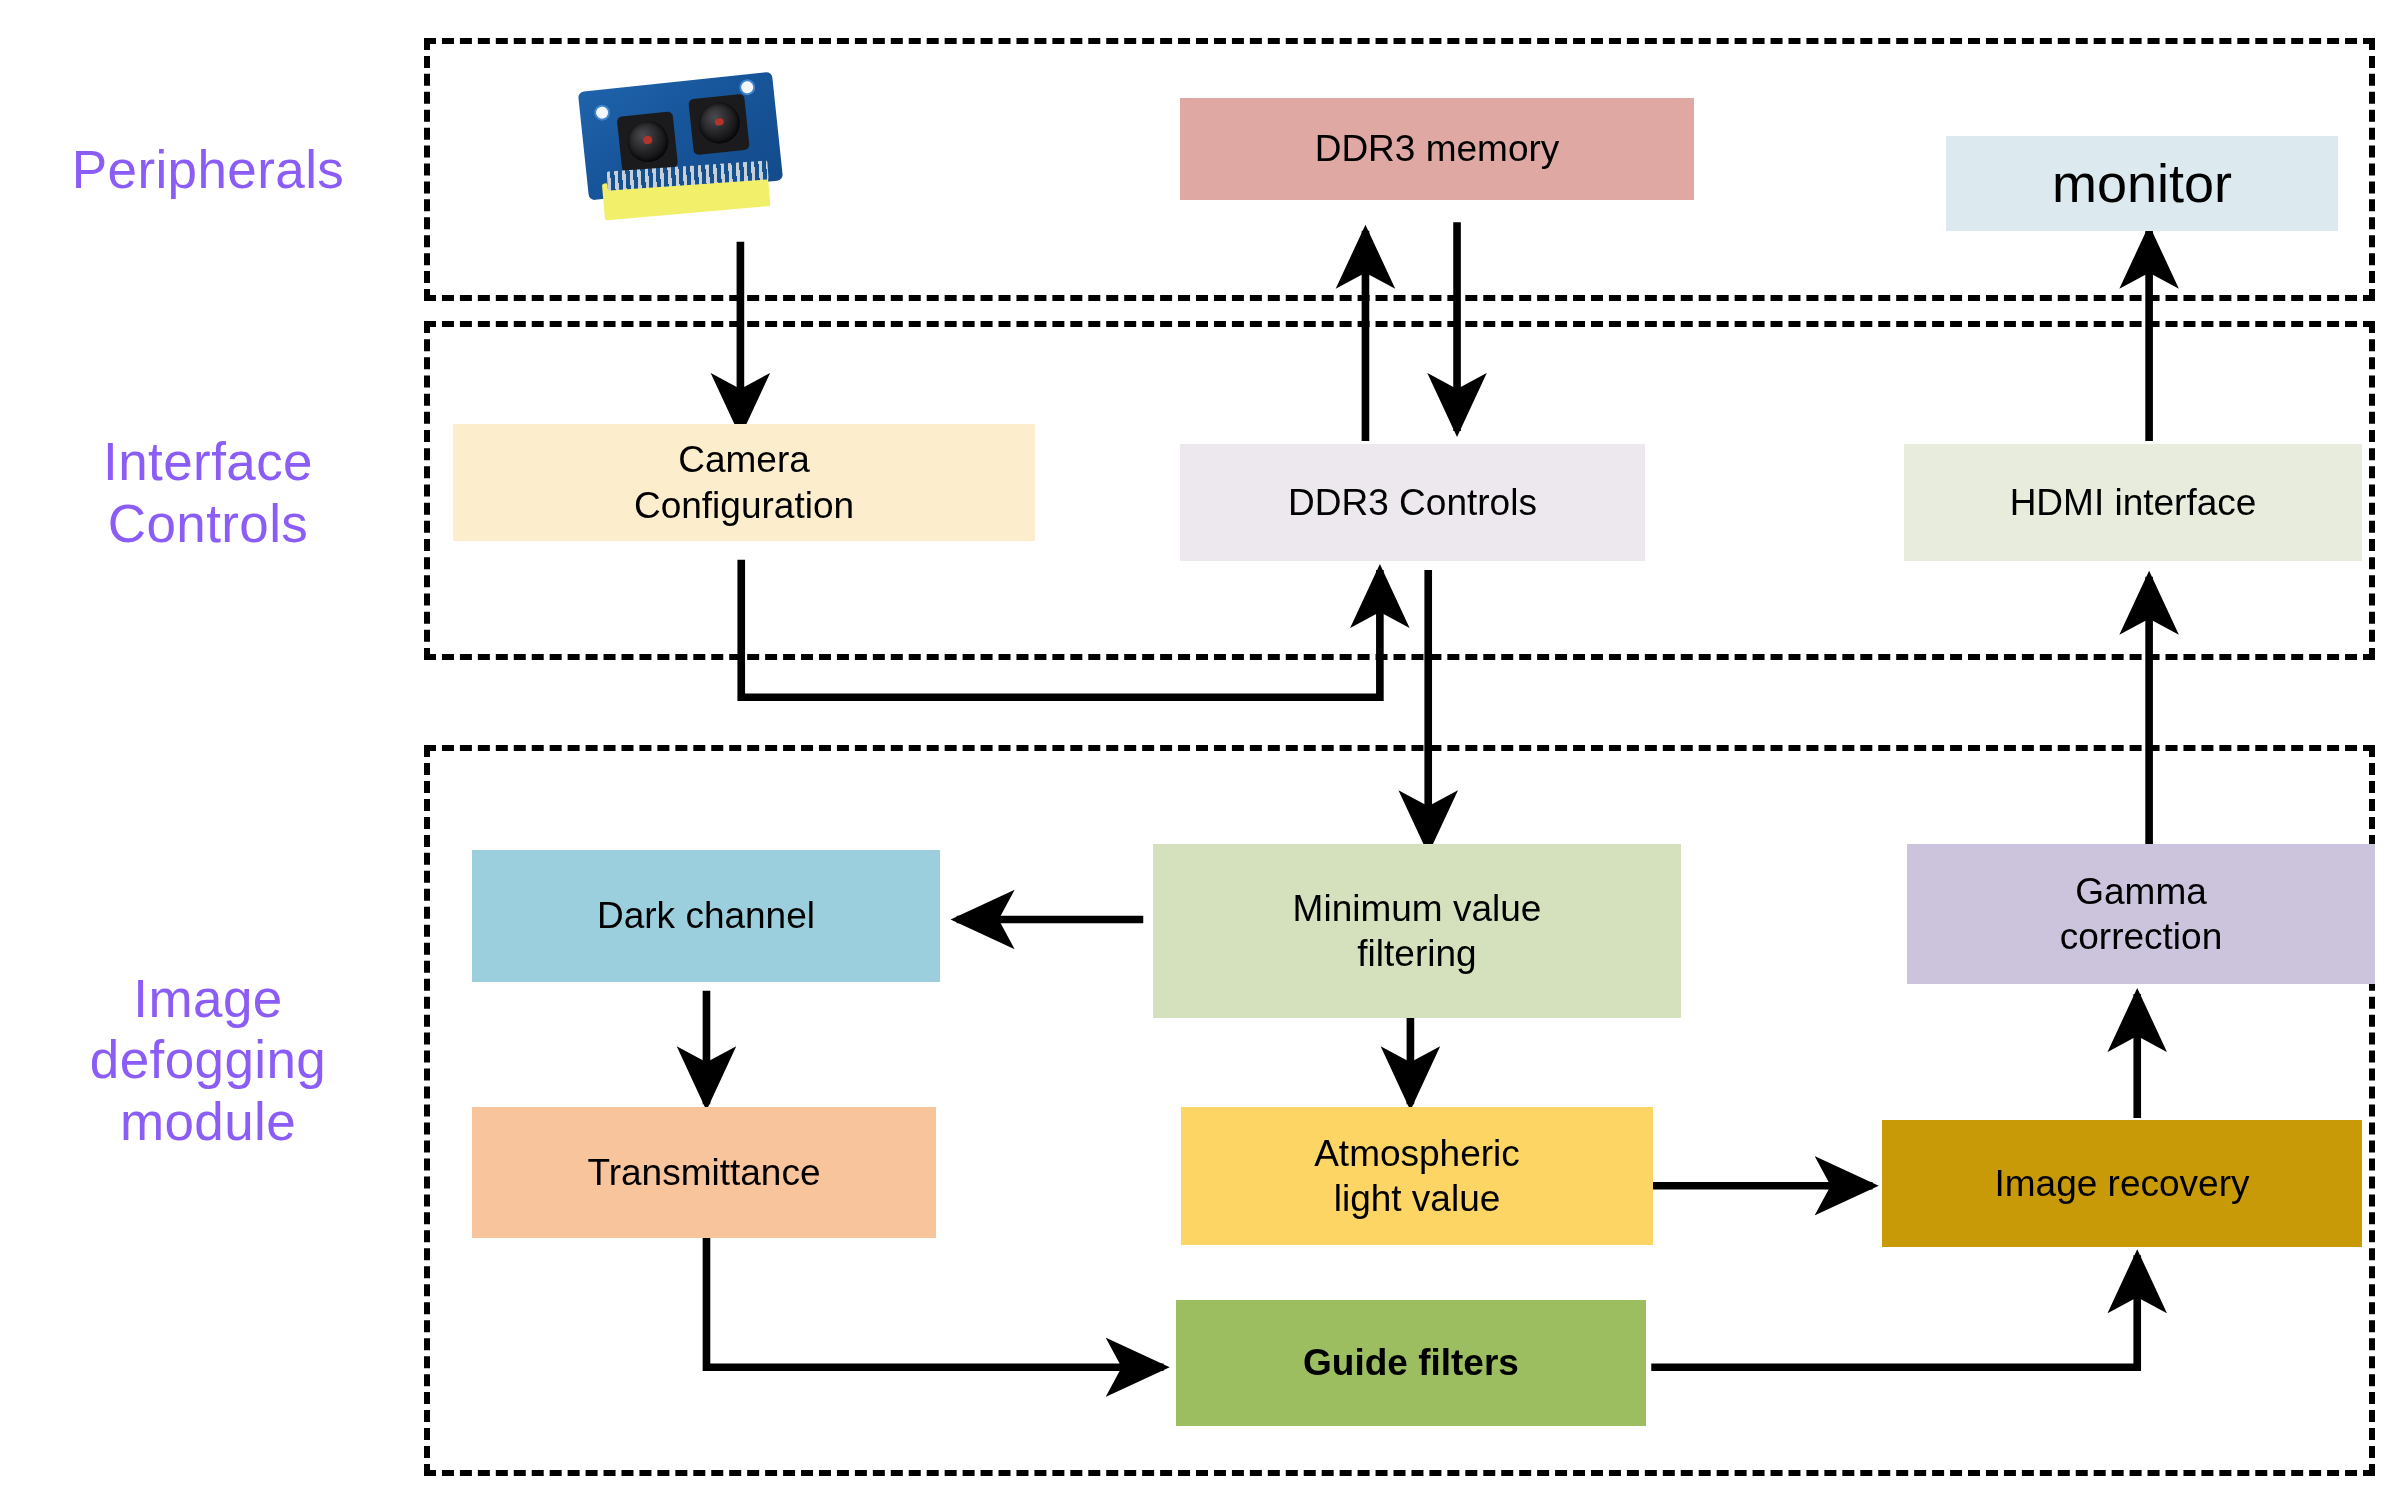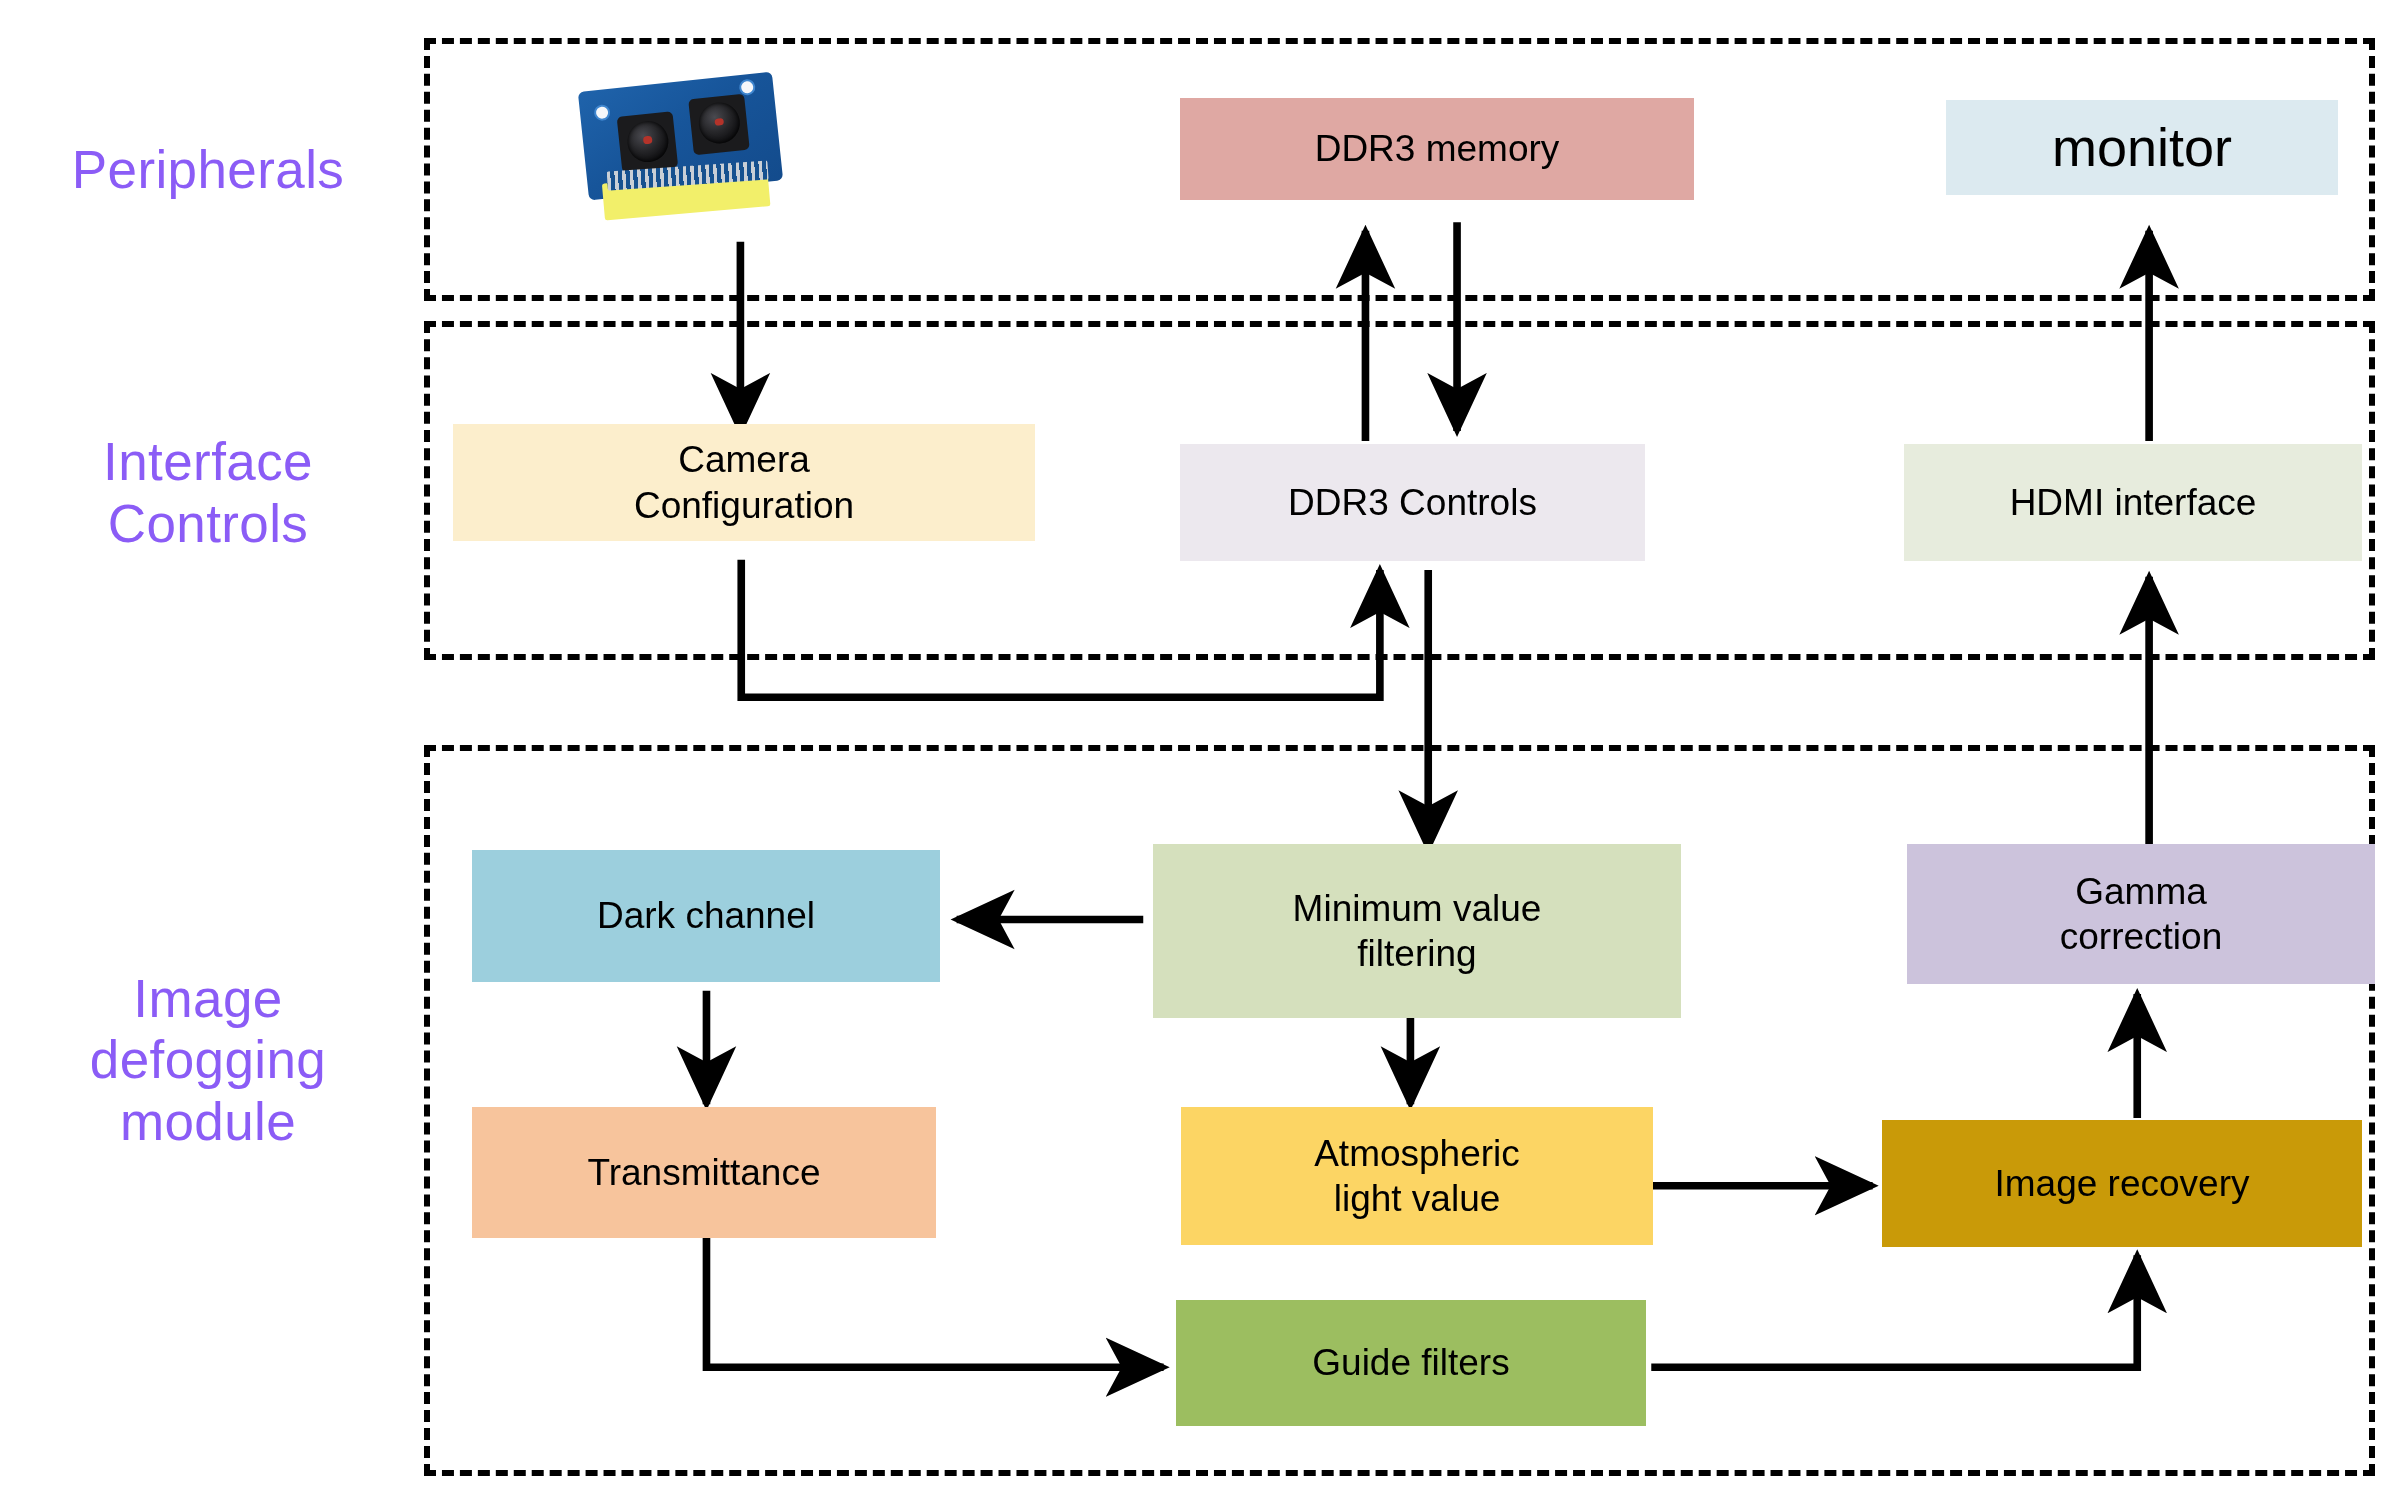--- a/index.html
+++ b/index.html
@@ -49,20 +49,21 @@
     text-align: center;
     color: #000000;
     font-size: 37px;
     line-height: 1.22;
     padding: 0 8.5px;
     white-space: pre-line;
     font-weight: 400;
   }
   .node.big {
     font-size: 54px;
+    margin-top: 36px;
   }
   
   #wires {
     position: absolute;
     left: 0;
     top: 0;
     width: 2401px;
     height: 1509px;
     pointer-events: none;
   }
@@ -230,16 +231,16 @@
   <div class="node" style="left:1907px; top:844px; width:468px; height:140px; background:#ccc3dc;">Gamma
 correction</div>
 
   <div class="node" style="left:472px; top:1107px; width:464px; height:131px; background:#f7c49c;">Transmittance</div>
 
   <div class="node" style="left:1181px; top:1107px; width:472px; height:138px; background:#fcd564;">Atmospheric
 light value</div>
 
   <div class="node" style="left:1882px; top:1120px; width:480px; height:127px; background:#c99a08;">Image recovery</div>
 
-  <div class="node" style="left:1176px; top:1300px; width:470px; height:126px; background:#9cbe60;">Guide filters</div>
+  <div class="node" style="left:1176px; top:1300px; width:470px; height:126px; background:#9cbe60;font-weight:bold;">Guide filters</div>
 
 </div>
 
 
 </body></html>

